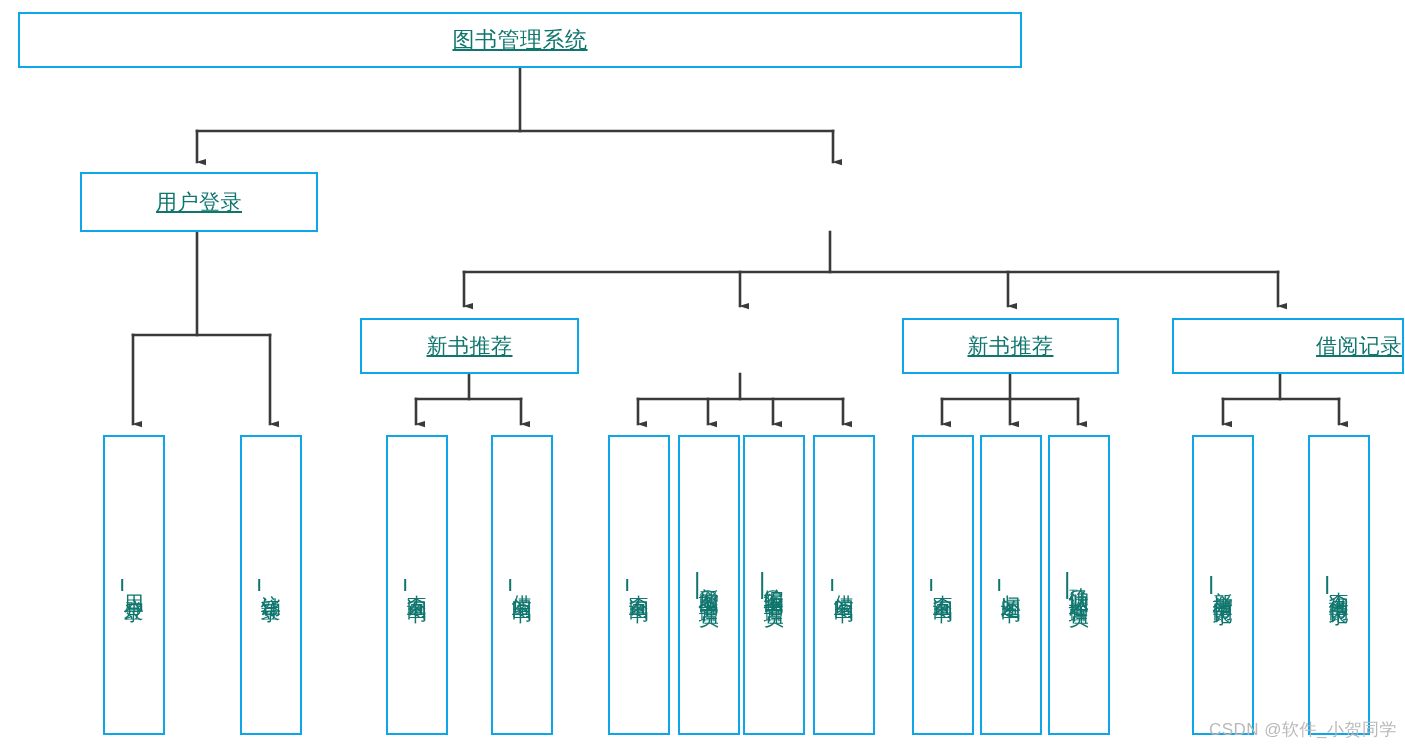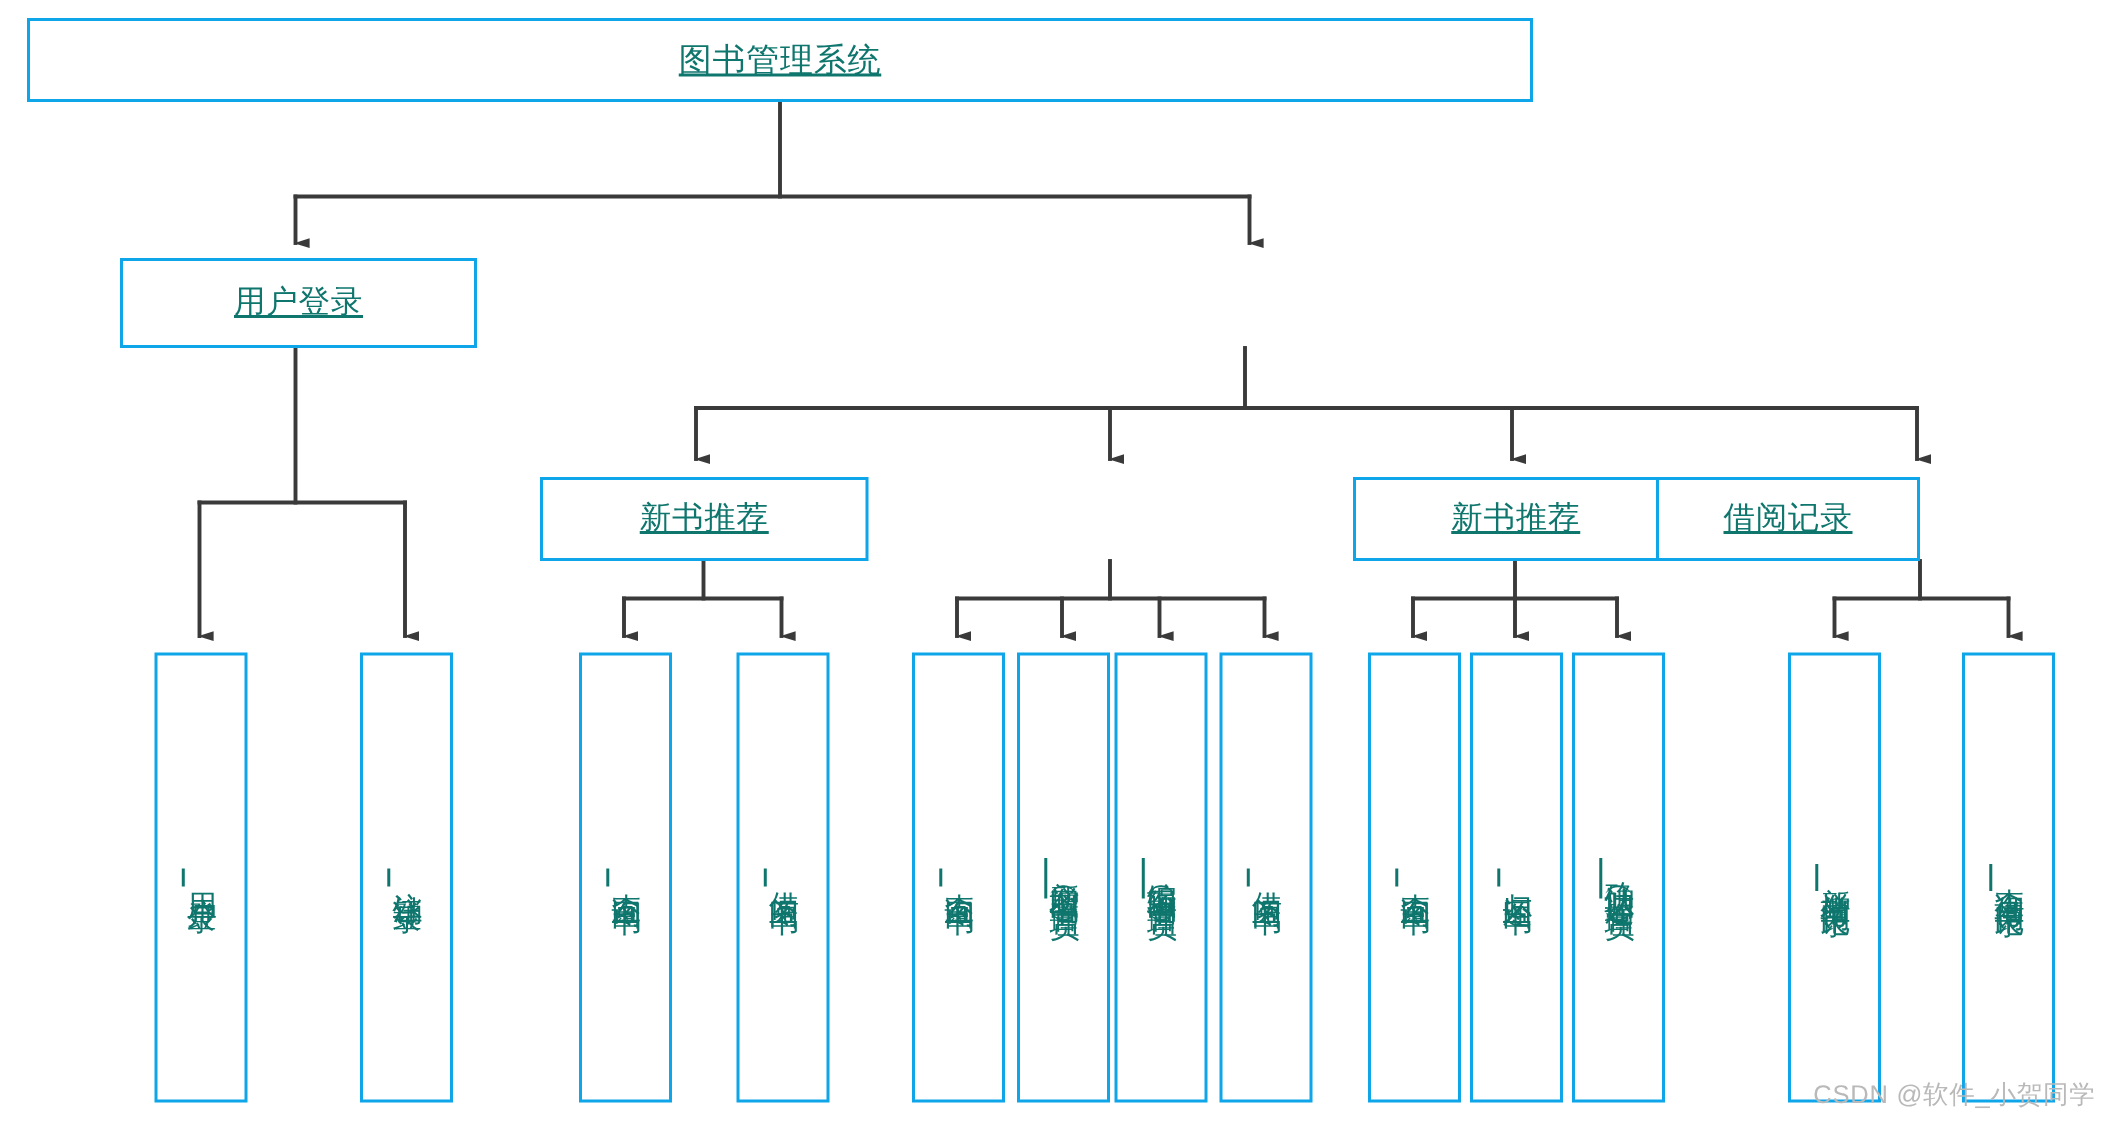--- a/index.html
+++ b/index.html
@@ -146,21 +146,21 @@
 
   <div class="node horiz" style="left:360px; top:318px; width:219px; height:56px;">
     <span class="node-label">新书推荐</span>
   </div>
 
 
   <div class="node horiz" style="left:902px; top:318px; width:217px; height:56px;">
     <span class="node-label">新书推荐</span>
   </div>
 
-  <div class="node horiz" style="left:1104px; top:318px; width:176px; height:56px;">
+  <div class="node horiz" style="left:1172px; top:318px; width:232px; height:56px;justify-content:flex-end;">
     <span class="node-label">借阅记录</span>
   </div>
 
   <div class="node vert" style="left:103px; top:435px; width:62px; height:300px;">
     <span class="node-label">用户登录</span>
   </div>
 
   <div class="node vert" style="left:240px; top:435px; width:62px; height:300px;">
     <span class="node-label">注销登录</span>
   </div>

